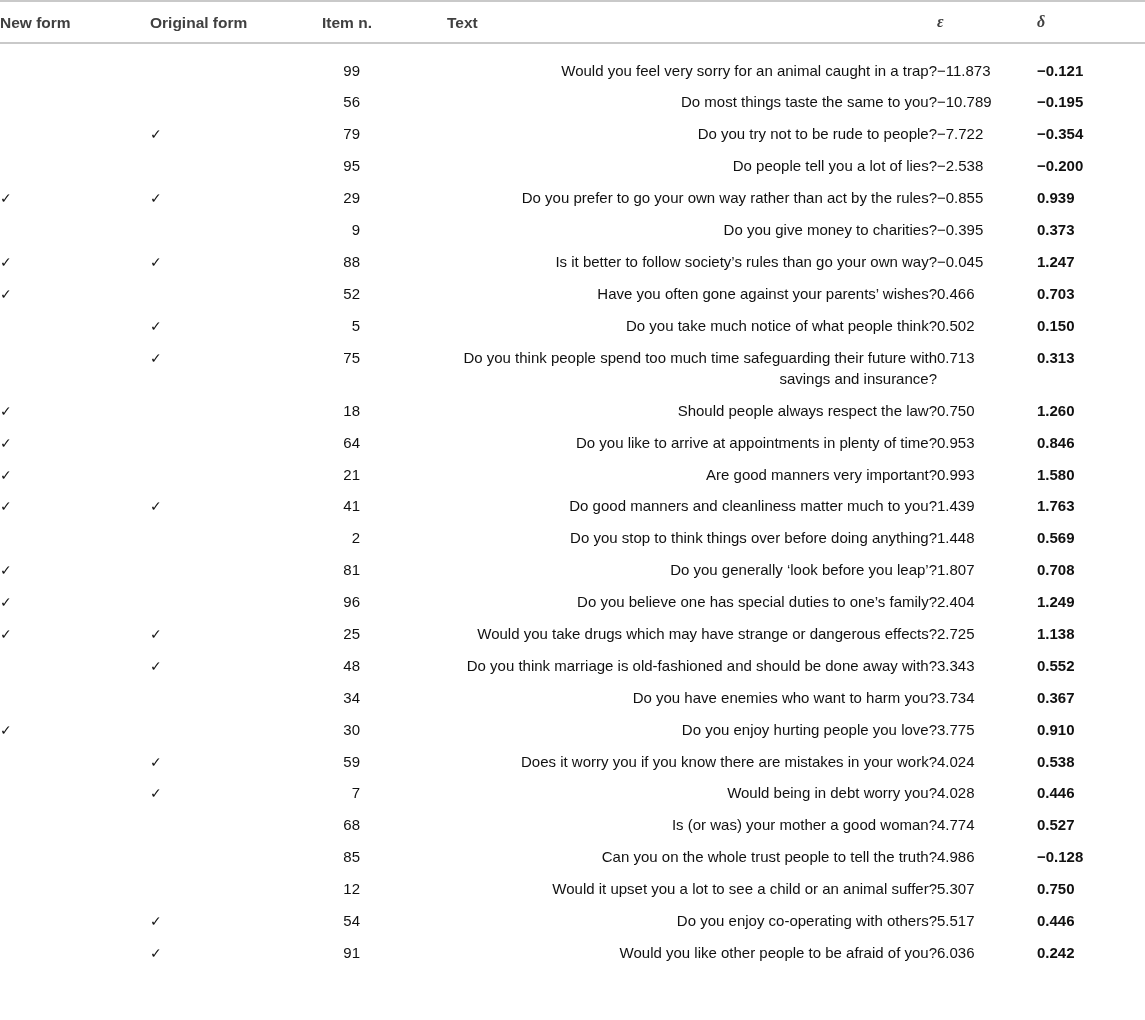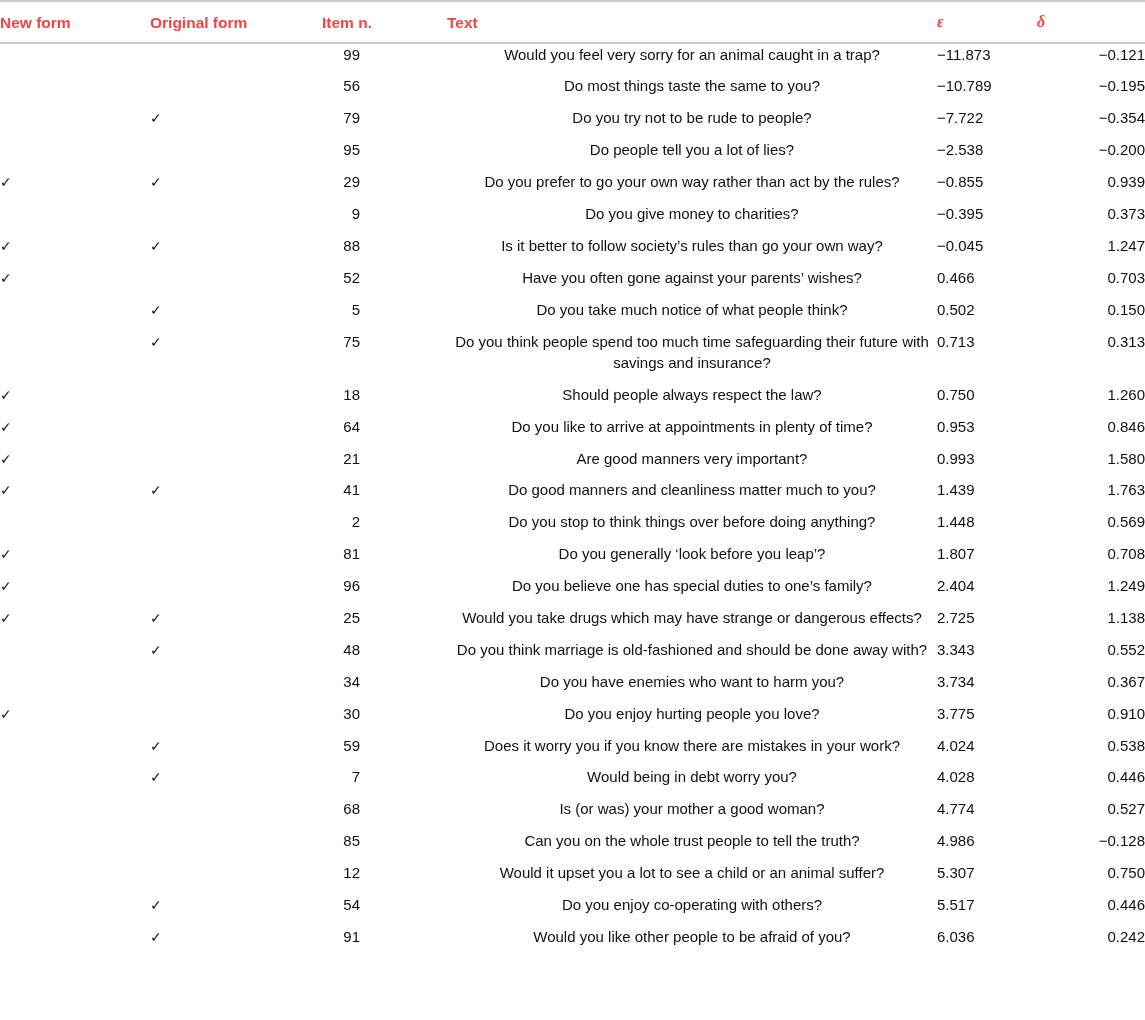--- a/index.html
+++ b/index.html
@@ -20,21 +20,21 @@
     padding: 0;
   }
   table.data-table {
     width: 1145px;
     border-collapse: collapse;
     table-layout: fixed;
   }
   table.data-table thead th {
     font-size: 15.5px;
     font-weight: bold;
-    color: #ef4444;
+    color: #404040;
     text-align: left;
     padding: 11px 0 11px 0;
     vertical-align: bottom;
     border-top: 2px solid #c9c9c9;
     border-bottom: 2px solid #c9c9c9;
     line-height: 1.1;
   }
   
   .col-new    { width: 150px; }
   .col-orig   { width: 172px; }
@@ -48,21 +48,21 @@
   th.col-eps  { text-align: right; padding-right: 0; }
   th.col-delta{ text-align: right; padding-right: 2px; }
 
   .greek {
     font-family: "Liberation Serif", serif;
     font-style: italic;
     font-weight: bold;
     font-size: 16px;
   }
 
-  table.data-table tbody tr:first-child td { padding-top: 0; }
+  table.data-table tbody tr:first-child td { padding-top: 16px; }
 
   table.data-table tbody td {
     font-size: 15px;
     line-height: 1.42;
     padding: 5.3px 0;
     vertical-align: top;
     color: #111;
   }
   td.c-new, td.c-orig {
     text-align: left;
@@ -81,31 +81,31 @@
   }
   td.c-item .num {
     display: inline-block;
     width: 38px;
     text-align: right;
     margin-left: 0px;
   }
   td.c-text {
     padding-left: 17px;
     padding-right: 28px;
-    text-align: center;
+    text-align: right;
   }
   td.c-eps {
     text-align: left;
     padding-right: 0px;
     white-space: nowrap;
   }
   td.c-delta {
-    text-align: right;
     padding-right: 2px;
     white-space: nowrap;
+    font-weight: bold;
   }
 </style>
 </head>
 <body>
 
 <div class="table-wrap">
   <table class="data-table">
     <thead>
       <tr>
         <th class="col-new">New form</th>

